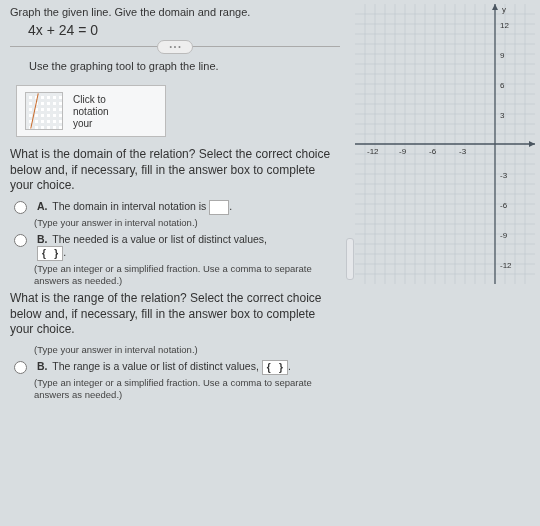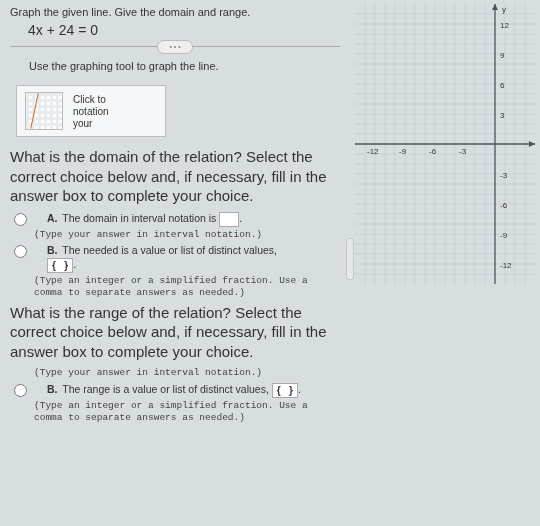--- a/index.html
+++ b/index.html
@@ -91,28 +91,28 @@
     position:absolute;
     left:8px;top:0;bottom:0;
     border-left:1px solid #c86a2a;
     transform:rotate(12deg);
   }
   .enlarge span {
     font-size: 10px;
     line-height: 1.2;
   }
   .q {
-    font-size: 15px;
+    font-size: 12px;
     margin: 4px 0 6px;
     line-height: 1.3;
   }
   .choice {
     display: flex;
     align-items: flex-start;
-    gap: 20px;
+    gap: 10px;
     margin: 4px 0 2px 4px;
     font-size: 10.5px;
   }
   .choice input[type=radio] {
     margin: 1px 0 0 0;
   }
   .choice .letter {
     font-weight: bold;
     margin-right: 2px;
   }
@@ -136,21 +136,20 @@
     vertical-align: middle;
     font-size: 10px;
     line-height: 13px;
     font-weight: bold;
   }
   .hint {
     font-size: 9.5px;
     color: #444;
     margin: 1px 0 4px 24px;
     line-height: 1.25;
-    font-family: Liberation Mono, monospace;
   }
   .gridder{
     position:absolute;
     right:-4px;
     top:238px;
     width:6px;height:40px;
     background:#e5e7ea;
     border:1px solid #c3c7cc;
     border-radius:3px;
   }

